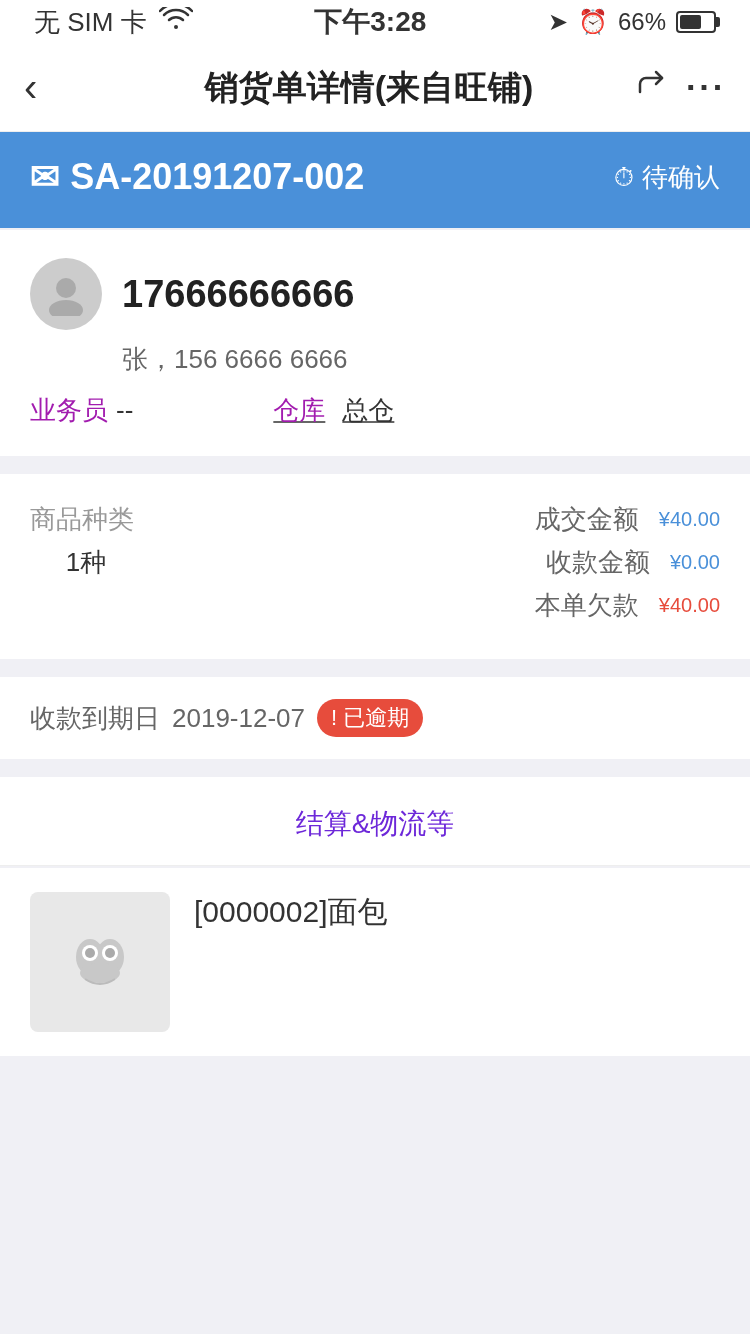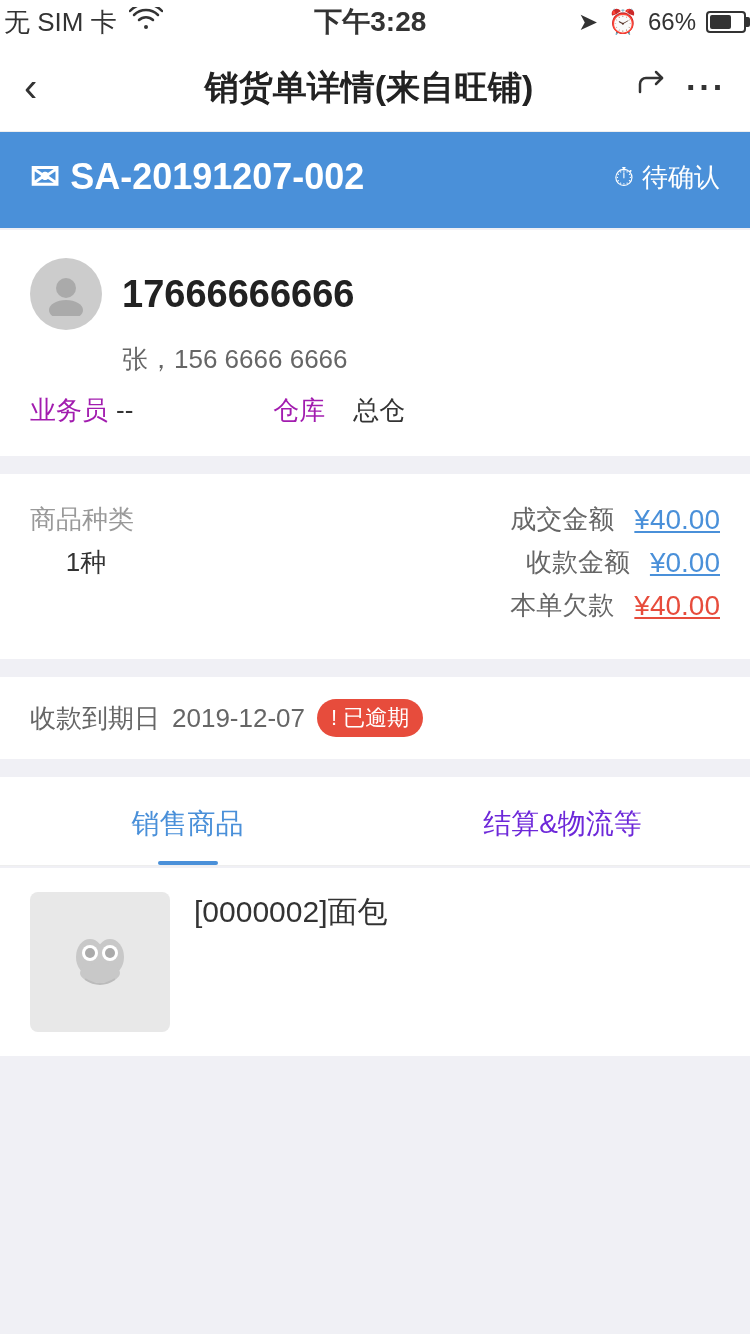--- a/index.html
+++ b/index.html
@@ -13,21 +13,21 @@
       color: #333;
     }
 
     
     .status-bar {
       height: 44px;
       background: #fff;
       display: flex;
       align-items: center;
       justify-content: space-between;
-      padding: 0 4px;
+      padding: 0 34px;
       font-size: 26px;
       font-weight: 500;
     }
     .status-left { display: flex; align-items: center; gap: 12px; }
     .status-right { display: flex; align-items: center; gap: 10px; font-size: 24px; }
 
     
     .nav-bar {
       height: 88px;
       background: #fff;
@@ -147,21 +147,21 @@
     .summary-right { text-align: right; }
     .amount-row {
       display: flex;
       justify-content: flex-end;
       align-items: center;
       gap: 20px;
       margin-bottom: 8px;
       font-size: 26px;
     }
     .amount-label { color: #666; }
-    .amount-value { color: #4A90D9; font-size: 28px; text-decoration: underline; }
+    .amount-value { color: #4A90D9; font-size: 20px; }
     .amount-value.zero { color: #4A90D9; }
     .amount-value.red { color: #e74c3c; }
 
     
     .due-date-section {
       background: #fff;
       padding: 22px 30px;
       margin-bottom: 2px;
       display: flex;
       align-items: center;
@@ -319,23 +319,23 @@
       </svg>
     </div>
     <div class="customer-name">17666666666</div>
   </div>
   <div class="customer-sub">张，156 6666 6666</div>
   <div class="customer-meta">
     <div class="meta-item">
       <span class="meta-label">业务员</span>
       <span class="meta-value">--</span>
     </div>
-    <div class="meta-item" style="margin-left:80px;">
+    <div class="meta-item" style="margin-left:80px;text-decoration:underline;">
       <span class="meta-label">仓库</span>
-      <span class="meta-value" style="margin-left:20px;">总仓</span>
+      <span class="meta-value" style="margin-left:9px;">总仓</span>
     </div>
   </div>
 </div>
 
 <div class="divider"></div>
 
 <div class="summary-section">
   <div class="summary-left">
     <div class="summary-kind">
       <span class="summary-kind-label">商品种类</span>
@@ -365,23 +365,20 @@
   <span>2019-12-07</span>
   <span class="overdue-badge">
     <span>!</span>
     <span>已逾期</span>
   </span>
 </div>
 
 <div class="divider"></div>
 
 <div class="tabs-section">
-  <div class="tab active">
-    <span>销售商品</span>
-  </div>
   <div class="tab">
     <span>结算&amp;物流等</span>
   </div>
 </div>
 
 <div class="product-section">
   <div class="product-thumb">
     <svg width="80" height="70" viewBox="0 0 80 70" fill="none">
 
       <ellipse cx="30" cy="30" rx="14" ry="18" fill="#c8c8c8"></ellipse>

